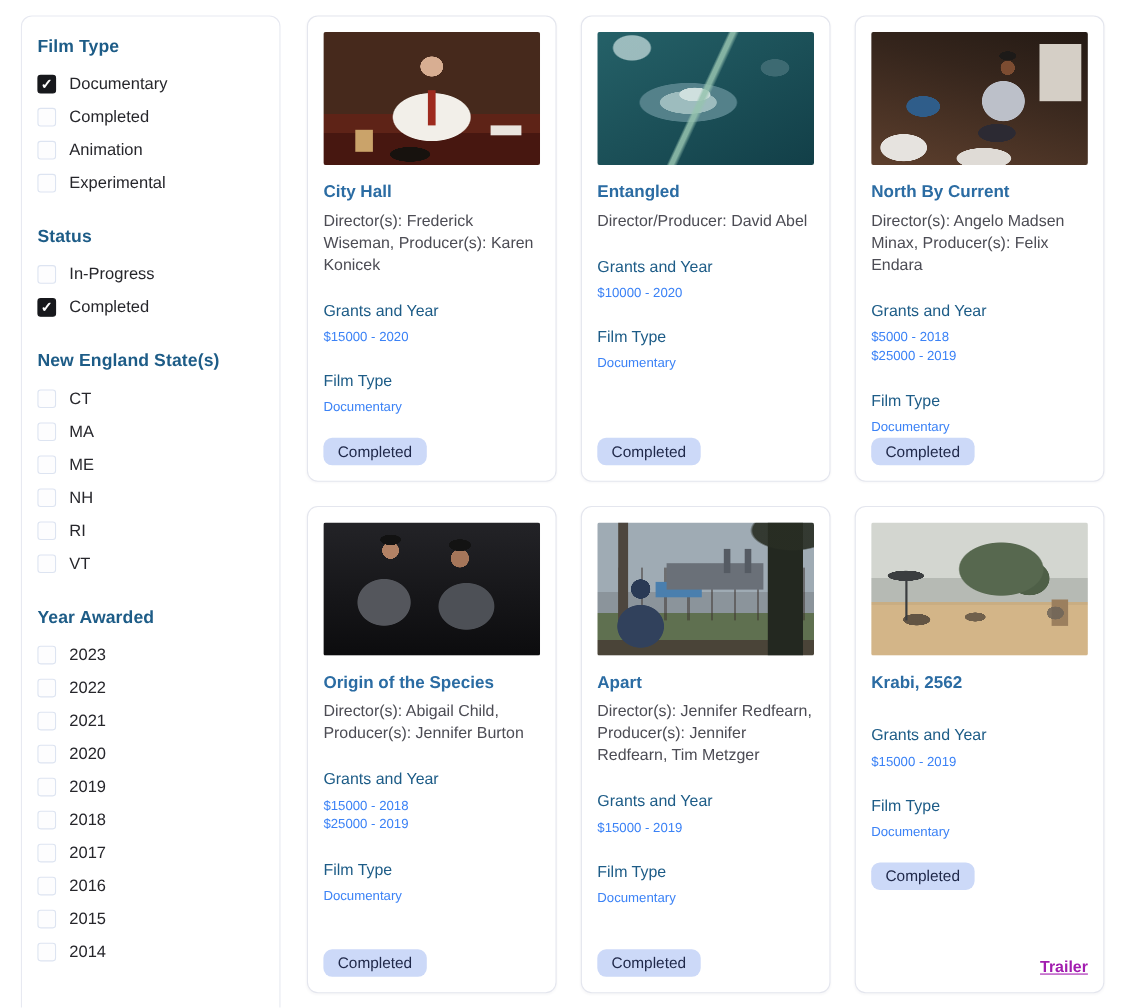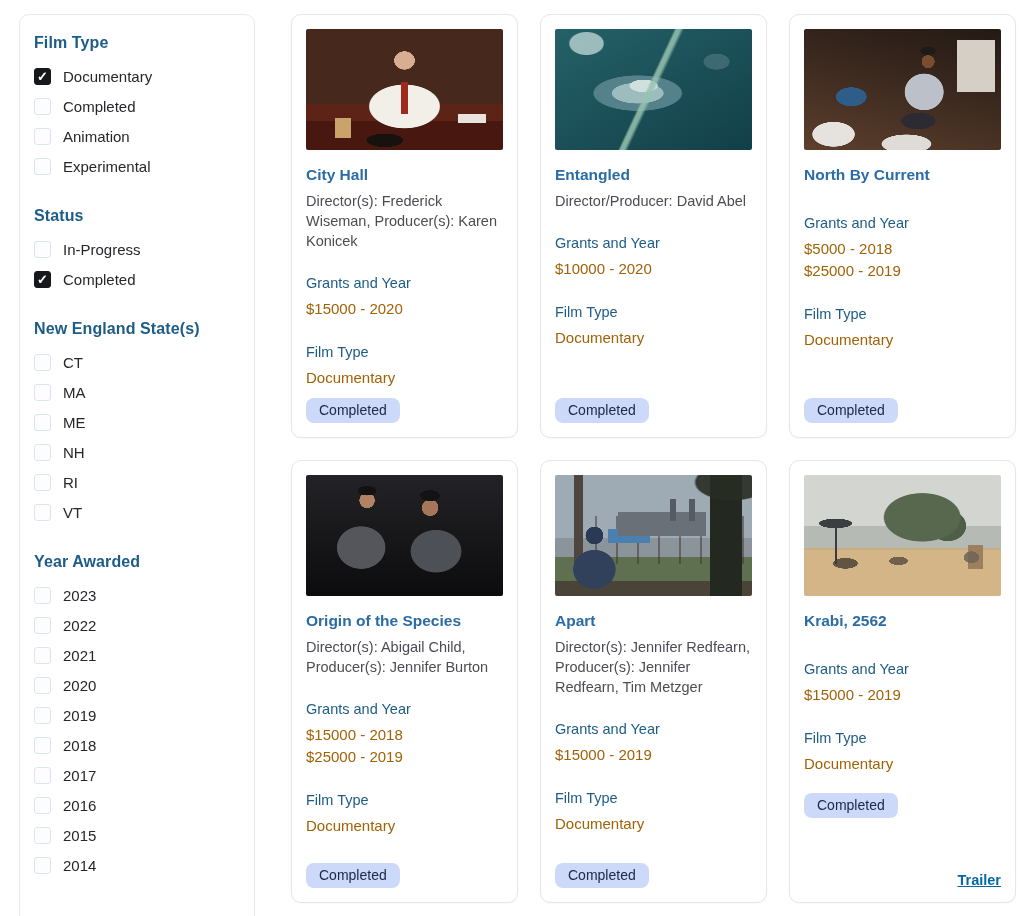--- a/index.html
+++ b/index.html
@@ -16,35 +16,35 @@
     margin-bottom:16px; }
   .option-row { display:flex; align-items:center; margin-bottom:13px; cursor:pointer; }
   .checkbox { width:17px; height:17px; border:1.5px solid #dde4f1; border-radius:3px;
     background:#fdfdfe; margin-right:12px; flex:0 0 17px; position:relative; }
   .checkbox.checked { background:#17181c; border-color:#17181c; }
   .checkbox.checked::after { content:"✓"; position:absolute; left:0; right:0; top:-1px;
     text-align:center; color:#fff; font-size:13px; font-weight:bold; line-height:17px; }
   .option-label { font-size:15px; color:#26262b; }
 
   
-  .grid { margin-left:36px; display:grid; grid-template-columns:repeat(3,227px);
+  .grid { margin-left:24px; display:grid; grid-template-columns:repeat(3,227px);
     grid-template-rows:424px 443px; gap:22px; }
   .card { border:1px solid #e4e6ee; border-radius:10px; background:#fff; padding:14px;
     display:flex; flex-direction:column; box-shadow:0 1px 2px rgba(20,30,60,.03); }
   .thumb { width:100%; height:121px; border-radius:2px; margin-bottom:16px;
     background-repeat:no-repeat; background-color:#888; }
   .card-title { color:#2b6ca3; font-size:15.5px; font-weight:bold; text-decoration:none;
     margin-bottom:7px; cursor:pointer; }
   .credits { font-size:14.5px; line-height:1.38; color:#4c4c54; }
   .sec-title { color:#1d5c87; font-size:14.5px; font-weight:normal; margin-top:24px; margin-bottom:7px; }
-  .sec-value { font-size:15px; color:#a16207; line-height:1.45; }
+  .sec-value { font-size:12px; color:#3b82f6; line-height:1.45; }
   .badge { margin-top:auto; align-self:flex-start; background:#ccd9f8; color:#20294a;
     font-size:14px; padding:4px 13px 5px; border-radius:8px; }
   .card.has-trailer .badge { margin-top:18px; }
-  .trailer-link { margin-top:auto; align-self:flex-end; color:#0369a1; font-size:14.5px;
+  .trailer-link { margin-top:auto; align-self:flex-end; color:#a21caf; font-size:14.5px;
     font-weight:bold; text-decoration:underline; cursor:pointer; }
 
   
   .img-city-hall { background:
     radial-gradient(ellipse 17px 15px at 50% 26%, #d8ae92 0 60%, transparent 62%),
     linear-gradient(#9e2a1e,#9e2a1e) 50% 60% / 7px 32px no-repeat,
     radial-gradient(ellipse 60px 37px at 50% 64%, #f2efe9 0 58%, transparent 60%),
     radial-gradient(ellipse 30px 11px at 40% 92%, #17120e 0 60%, transparent 62%),
     linear-gradient(#caa36a,#caa36a) 16% 88% / 16px 20px no-repeat,
     linear-gradient(#e9e4de,#e9e4de) 90% 76% / 28px 9px no-repeat,
@@ -234,20 +234,21 @@
           <div>$10000 - 2020</div>
         </div>
     <h4 class="sec-title">Film Type</h4>
     <div class="sec-value">Documentary</div>
     <span class="badge">Completed</span>
 
   </article>
       <article class="card">
     <div class="thumb img-north-by-current"></div>
     <a class="card-title">North By Current</a>
+    <p class="credits">Director(s): Angelo Madsen Minax, Producer(s): Felix Endara</p>
     <h4 class="sec-title">Grants and Year</h4>
     <div class="sec-value">
           <div>$5000 - 2018</div>
           <div>$25000 - 2019</div>
         </div>
     <h4 class="sec-title">Film Type</h4>
     <div class="sec-value">Documentary</div>
     <span class="badge">Completed</span>
 
   </article>

